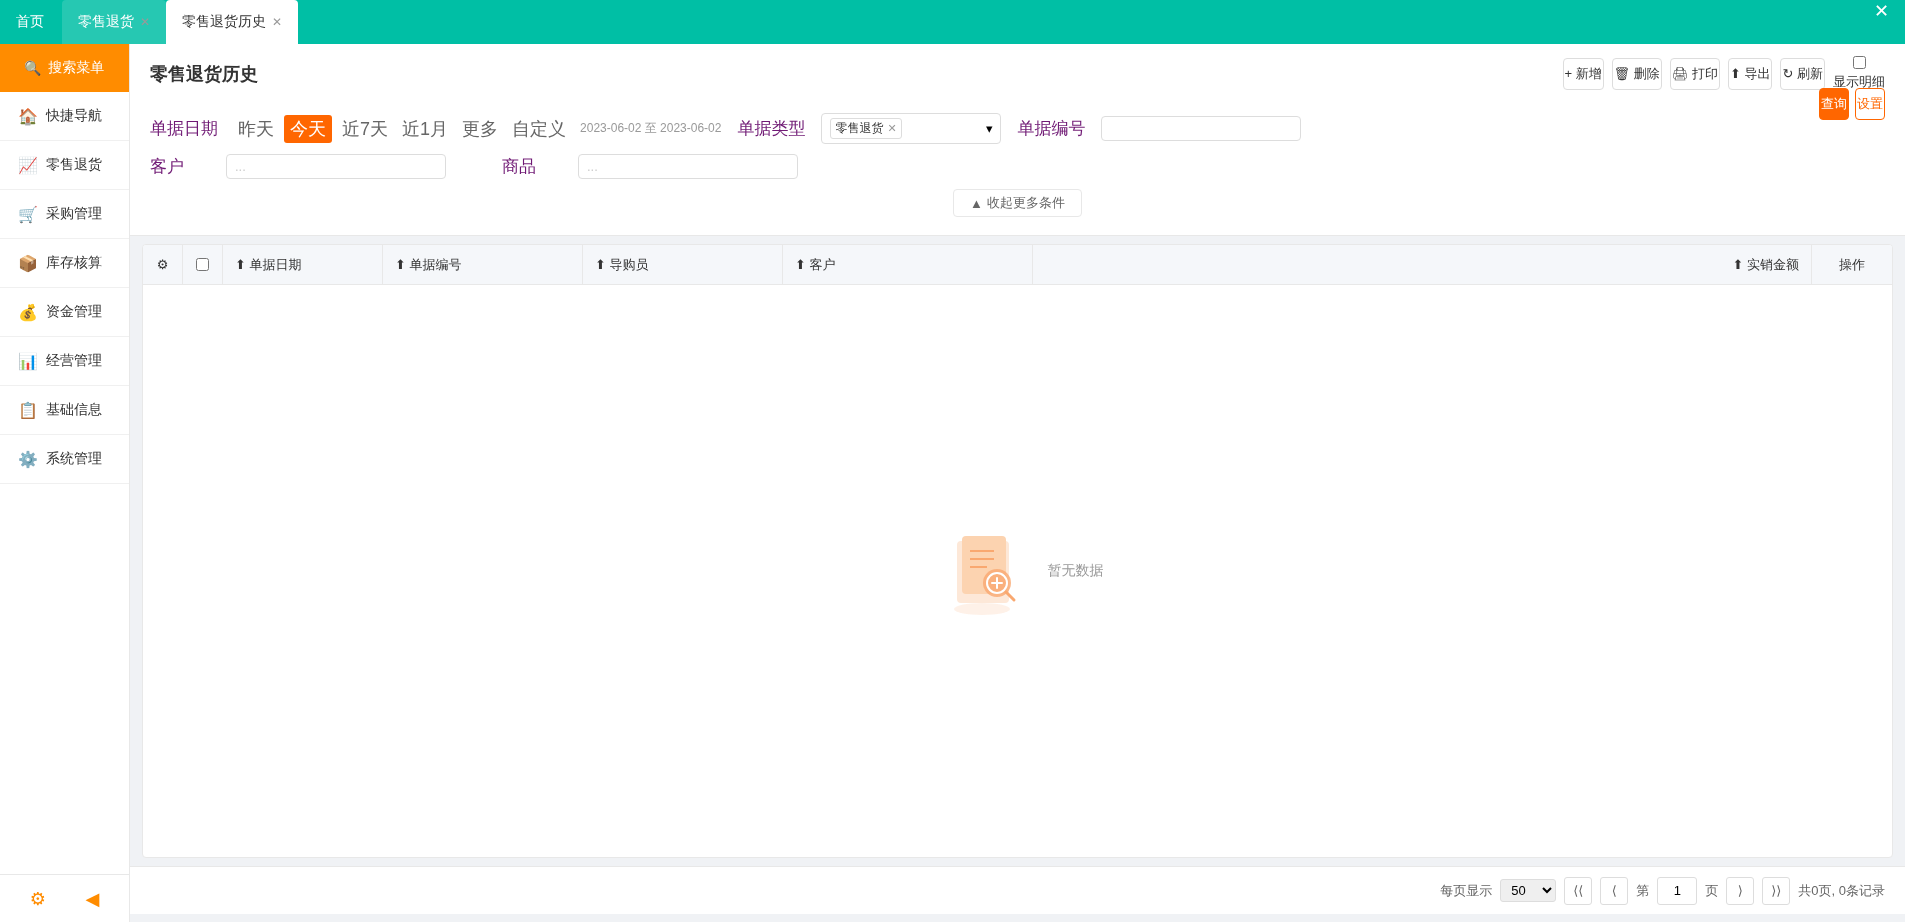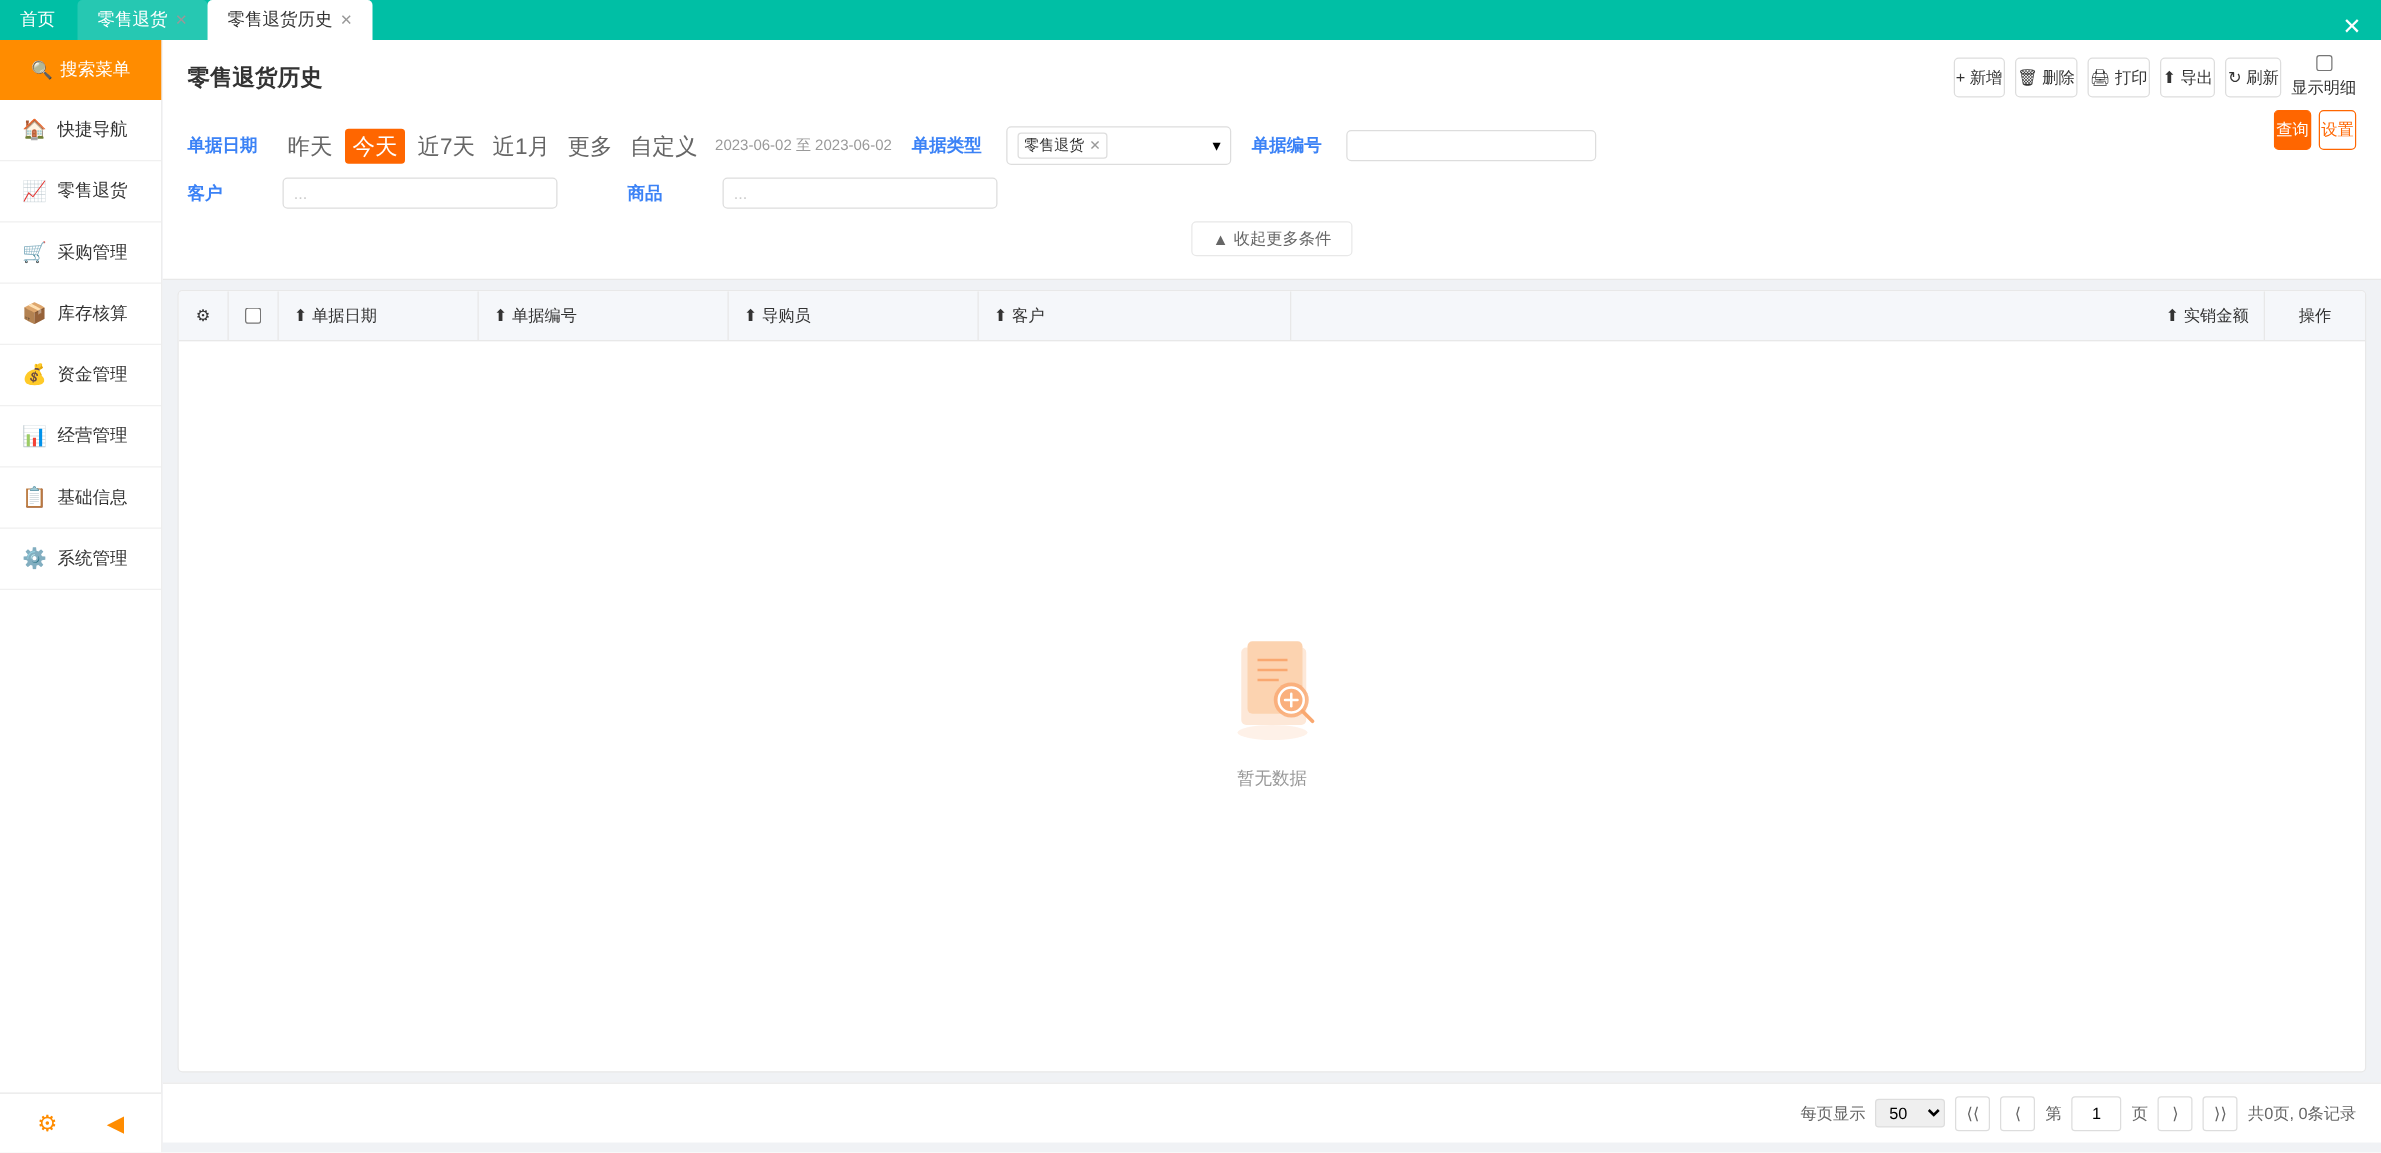--- a/index.html
+++ b/index.html
@@ -1,23 +1,23 @@
 <!DOCTYPE html>
 <html><head>
   <meta charset="utf-8">
   <style>
     * { box-sizing: border-box; margin: 0; padding: 0; font-family: 'Microsoft YaHei', SimHei, Arial, sans-serif; }
     body { width: 1905px; height: 922px; overflow: hidden; display: flex; flex-direction: column; background: #f5f5f5; }
 
     
     .top-bar {
-      height: 32px;
+      height: 44px;
       background: #00bfa5;
       display: flex;
-      align-items: flex-end;
+      align-items: flex-start;
       flex-shrink: 0;
     }
     .top-bar-tabs {
       display: flex;
       align-items: center;
       height: 100%;
       flex: 1;
     }
     .tab {
       height: 100%;
@@ -191,25 +191,24 @@
     .filter-area {
       padding: 10px 0;
     }
     .filter-row {
       display: flex;
       align-items: center;
       gap: 16px;
       margin-bottom: 10px;
     }
     .filter-label {
-      font-size: 14px;
-      color: #3b82f6;
+      font-size: 17px;
+      color: #701a75;
       white-space: nowrap;
       min-width: 60px;
-      font-weight: bold;
     }
     .filter-date-options {
       display: flex;
       align-items: center;
       gap: 6px;
     }
     .date-option {
       font-size: 18px;
       color: #666;
       cursor: pointer;
@@ -317,21 +316,21 @@
     .th-customer { width: 250px; }
     .th-guide { width: 200px; }
     .th-amount { flex: 1; justify-content: flex-end; }
     .th-action { width: 80px; justify-content: center; border-right: none; }
 
     .table-body {
       flex: 1;
       display: flex;
       align-items: center;
       justify-content: center;
-      flex-direction: column;
+      flex-direction: row;
       gap: 16px;
     }
     .empty-icon {
       width: 100px;
       height: 100px;
     }
     .empty-text {
       font-size: 14px;
       color: #999;
     }

